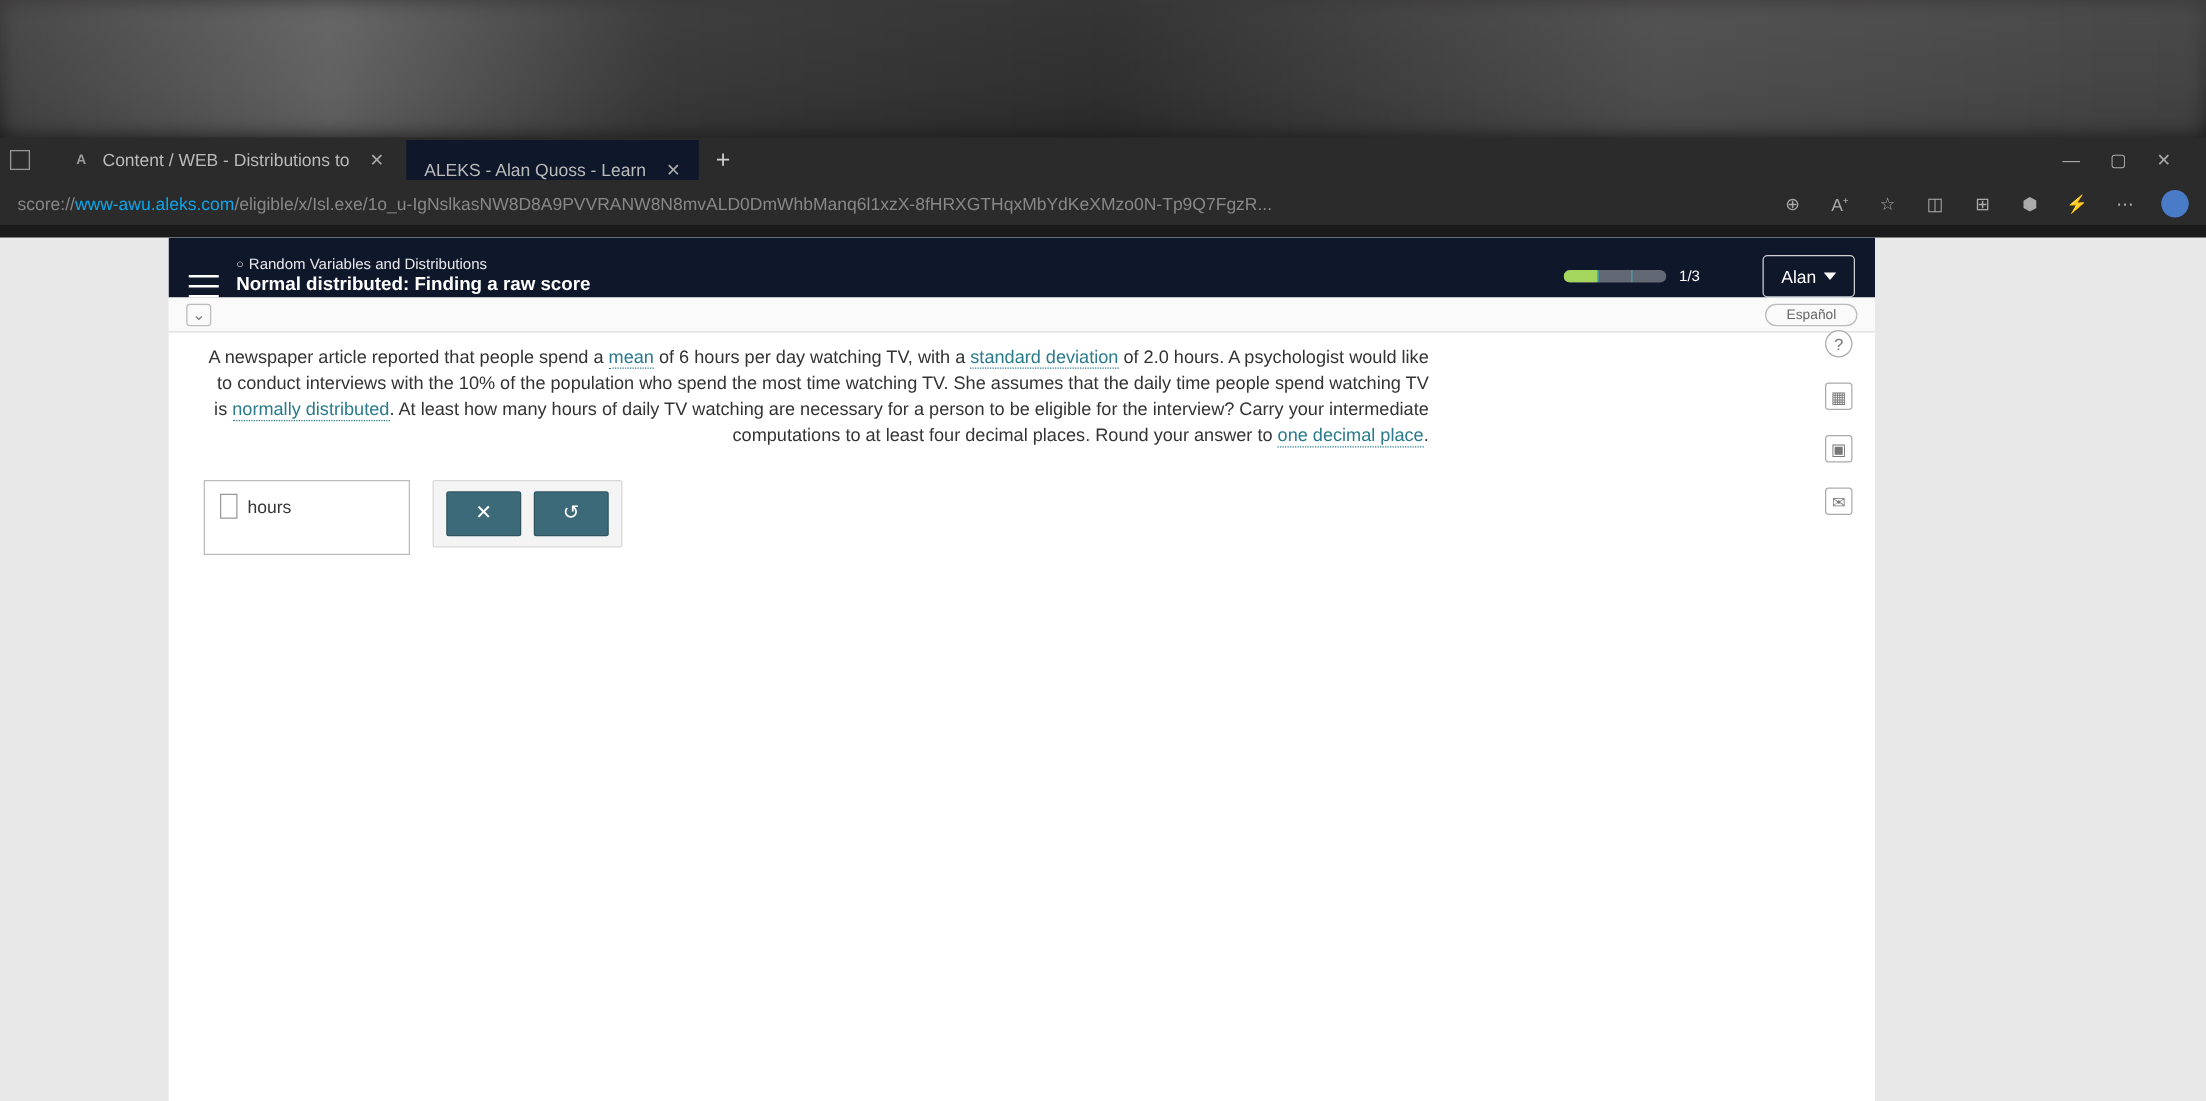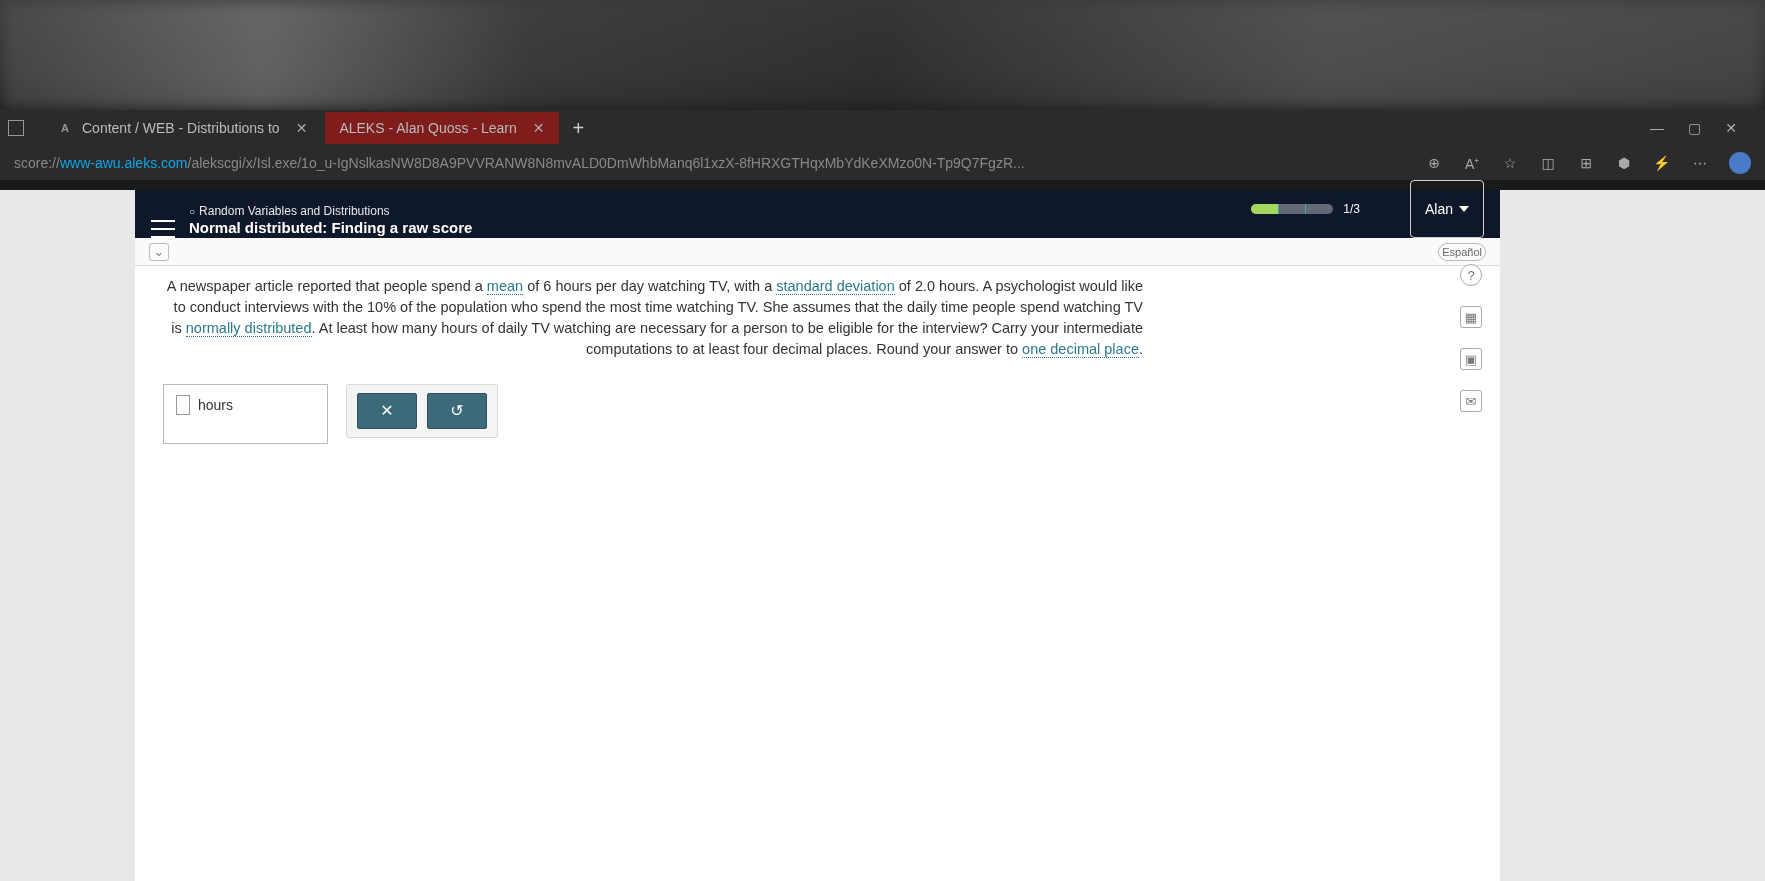--- a/index.html
+++ b/index.html
@@ -40,21 +40,22 @@
       display: flex;
       align-items: center;
       padding: 0 14px;
       height: 32px;
       font-size: 14px;
       color: #bbb;
       gap: 10px;
       cursor: pointer;
     }
     .tab.active {
-      background: #7f1d1d;
+      background: #0f172a;
+      align-items: flex-end;
     }
     .tab-favicon {
       width: 14px; height: 14px;
       display: inline-flex;
       align-items: center; justify-content: center;
       font-size: 11px; font-weight: bold;
       color: #999;
     }
     .tab-close { font-size: 14px; color: #aaa; margin-left: 6px; }
     .new-tab { font-size: 20px; color: #ccc; padding: 0 10px; cursor: pointer; }
@@ -119,21 +120,21 @@
       position: relative; overflow: hidden;
     }
     .progress-fill { position: absolute; left: 0; top: 0; height: 100%; width: 33%; background: #a4d65e; }
     .progress-seg { position: absolute; top: 0; height: 100%; width: 1px; background: rgba(59,180,193,0.8); }
     .progress-seg.s1 { left: 33%; }
     .progress-seg.s2 { left: 66%; }
     .progress-text { font-size: 12px; color: #fff; }
     .user-pill {
       border: 1px solid rgba(255,255,255,0.8);
       border-radius: 4px;
-      padding: 20px 14px;
+      padding: 8px 14px;
       font-size: 14px;
       display: flex; align-items: center; gap: 6px;
       cursor: pointer;
       margin-left: 40px;
     }
     .chevron-down {
       width: 0; height: 0;
       border-left: 5px solid transparent;
       border-right: 5px solid transparent;
       border-top: 6px solid #fff;
@@ -153,21 +154,21 @@
       border-radius: 3px;
       display: flex; align-items: center; justify-content: center;
       color: #888; font-size: 13px;
       cursor: pointer;
     }
     .lang-pill {
       margin-left: auto;
       border: 1px solid #bbb;
       border-radius: 10px;
       font-size: 11px;
-      padding: 2px 3px;
+      padding: 2px 16px;
       color: #666;
       cursor: pointer;
     }
 
     .question-area {
       padding: 10px 28px;
       font-size: 14.5px;
       color: #333;
       line-height: 1.45;
       position: relative;
@@ -250,21 +251,21 @@
     </div>
     <div class="new-tab">+</div>
     <div class="window-controls">
       <span>—</span>
       <span>▢</span>
       <span>✕</span>
     </div>
   </div>
   <div class="address-bar">
     <span class="url-text">
-      <span>score://</span><span class="url-host">www-awu.aleks.com</span><span>/alekscgi/x/Isl.exe/1o_u-IgNslkasNW8D8A9PVVRANW8N8mvALD0DmWhbManq6l1xzX-8fHRXGTHqxMbYdKeXMzo0N-Tp9Q7FgzR...</span>
+      <span>score://</span><span class="url-host">www-awu.aleks.com</span><span>/eligible/x/Isl.exe/1o_u-IgNslkasNW8D8A9PVVRANW8N8mvALD0DmWhbManq6l1xzX-8fHRXGTHqxMbYdKeXMzo0N-Tp9Q7FgzR...</span>
     </span>
     <div class="addr-icons">
       <span class="addr-icon">⊕</span>
       <span class="addr-icon">A⁺</span>
       <span class="addr-icon">☆</span>
       <span class="addr-icon">◫</span>
       <span class="addr-icon">⊞</span>
       <span class="addr-icon">⬢</span>
       <span class="addr-icon">⚡</span>
       <span class="addr-icon">⋯</span>

